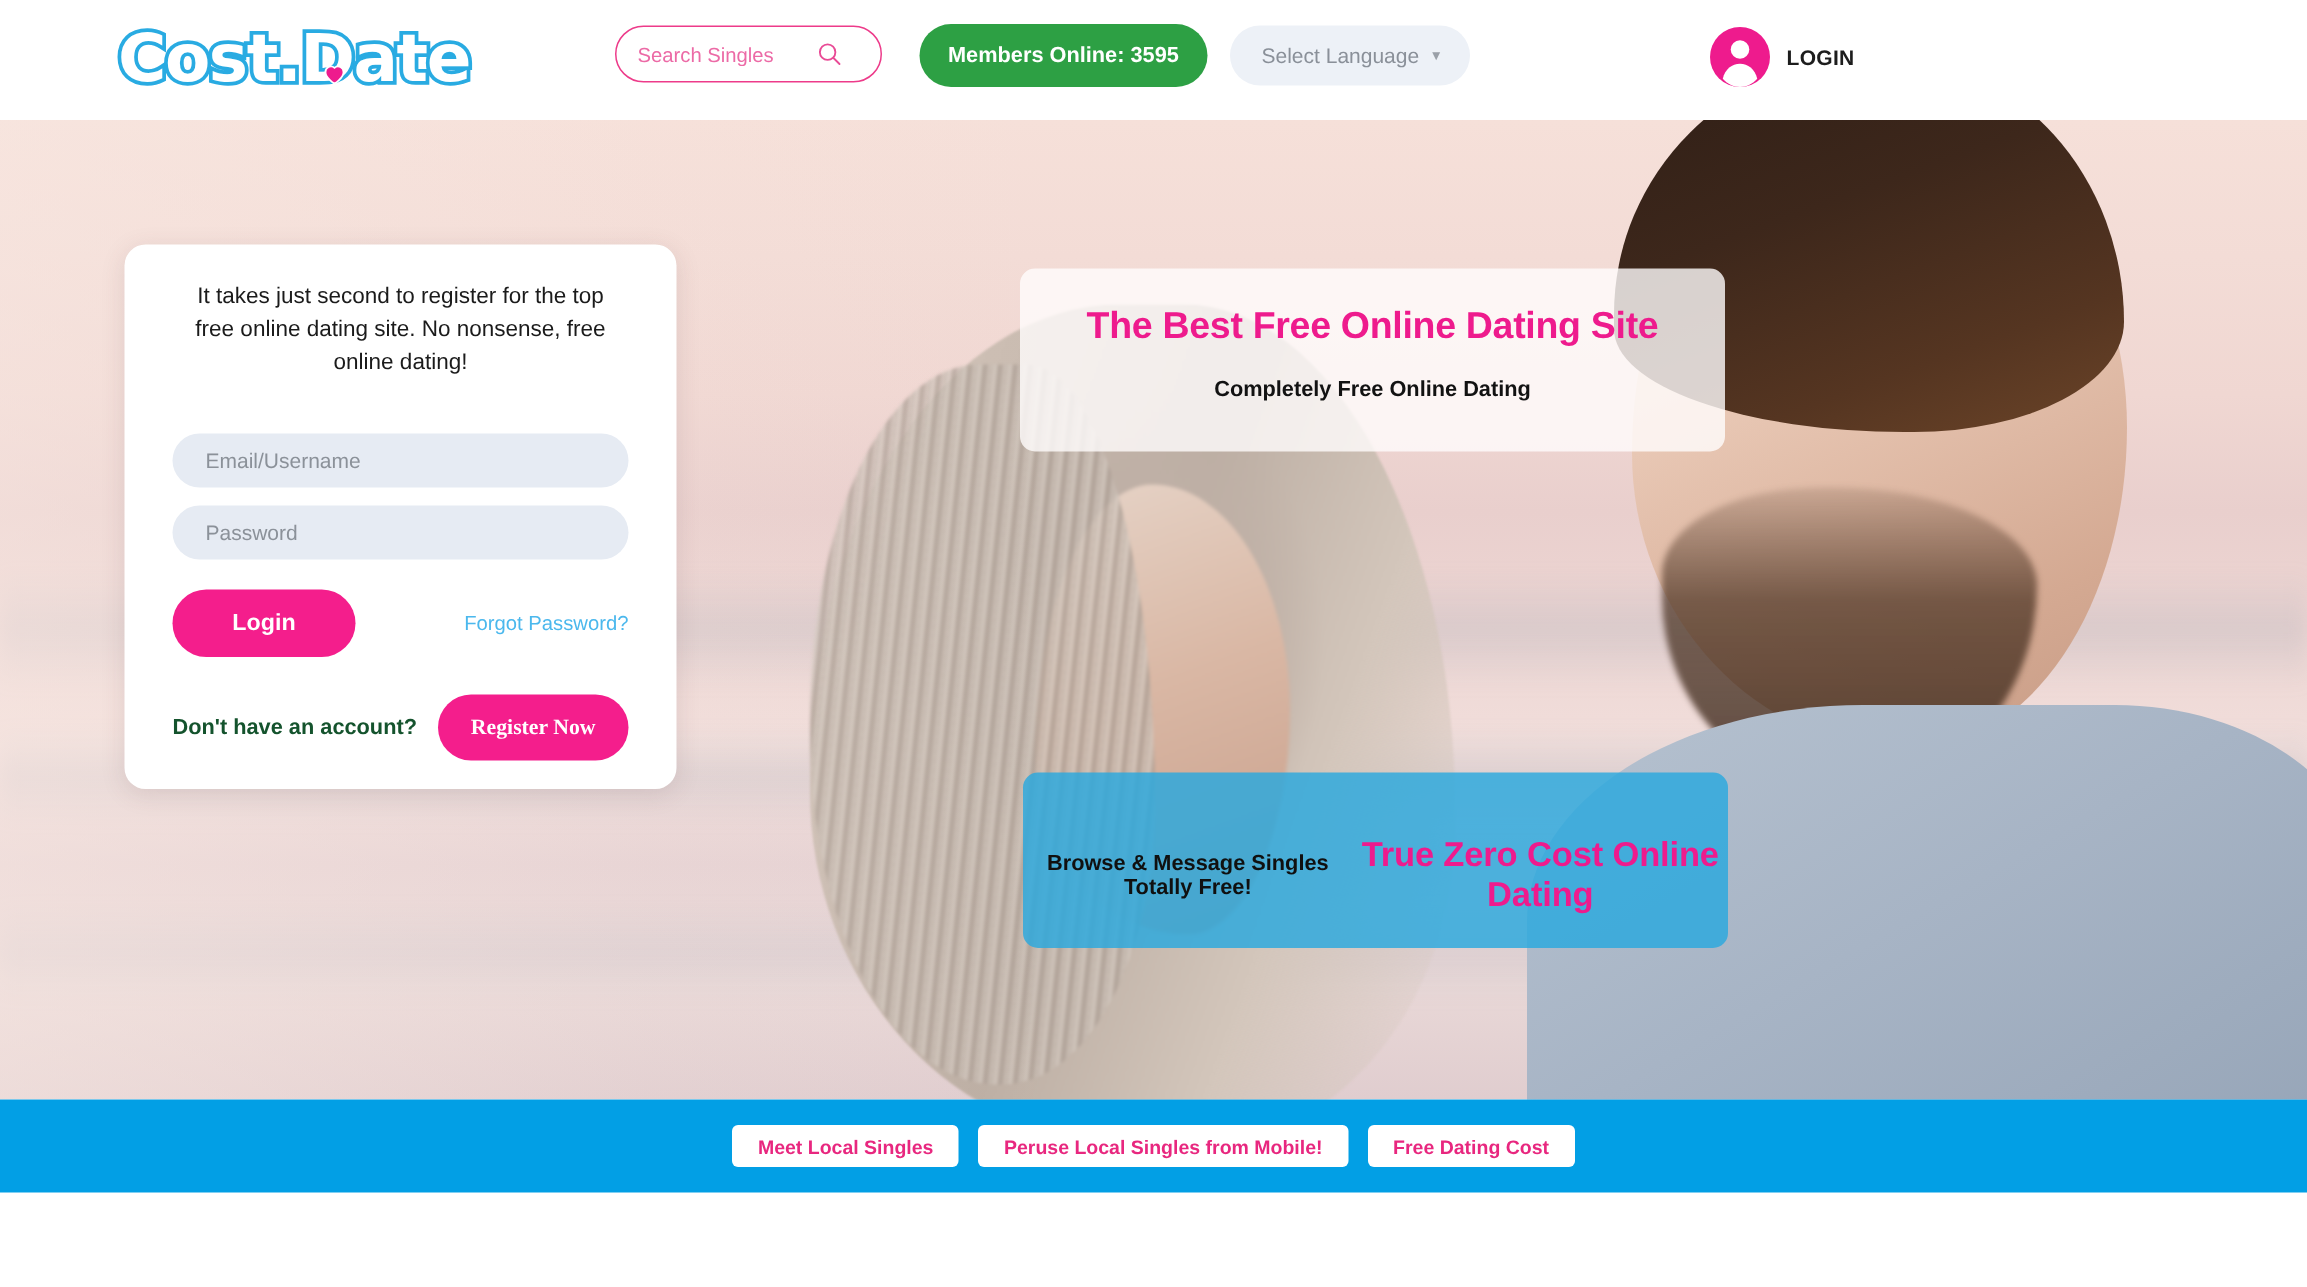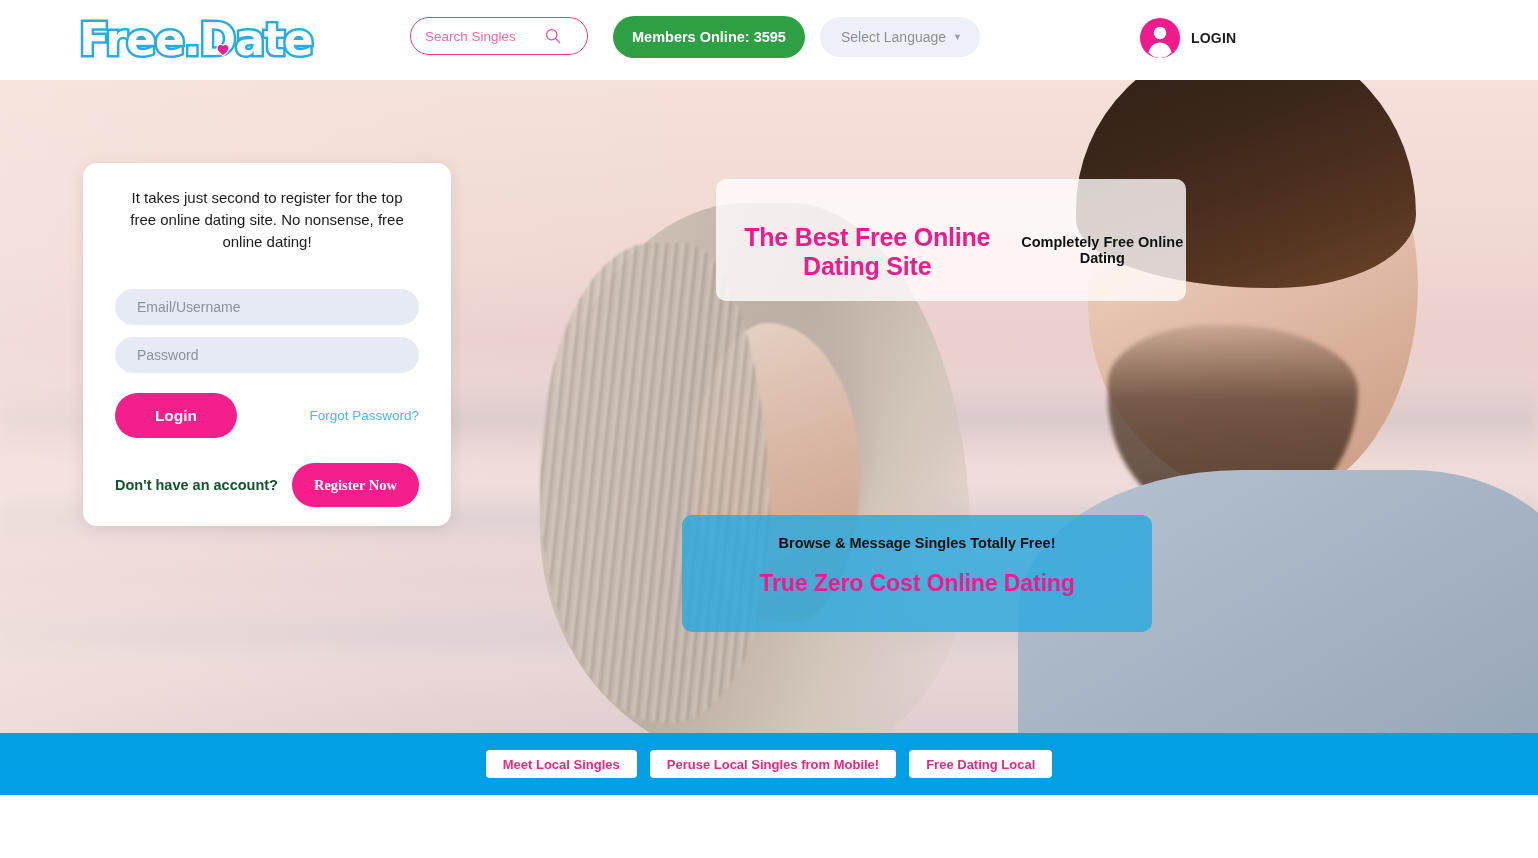--- a/index.html
+++ b/index.html
@@ -219,42 +219,42 @@
   .no-account { font-size: 14.5px; font-weight: bold; color: #14532d; }
   .btn-register {
     height: 44px; padding: 0 22px;
     background: #F41E8C; color: #fff; border: none; border-radius: 22px;
     font-size: 14.5px; font-weight: bold; cursor: pointer;
     font-family: Liberation Serif, serif; white-space: nowrap;
   }
 
   
   .panel-top {
-    position: absolute; left: 716px; top: 179px;
+    position: absolute; left: 680px; top: 179px;
     width: 470px; height: 122px;
     background: rgba(255,253,253,.80);
     border-radius: 10px;
-    display: flex; flex-direction: row; align-items: center;
+    display: flex; flex-direction: column; align-items: center;
     z-index: 15;
   }
   .panel-top-title {
     margin-top: 24px;
     font-size: 25px; font-weight: bold; color: #EE1B8D;
     letter-spacing: -.2px; text-align: center;
   }
   .panel-top-sub {
     margin-top: 20px;
     font-size: 14.5px; font-weight: bold; color: #121212; text-align: center;
   }
   .panel-bottom {
     position: absolute; left: 682px; top: 515px;
     width: 470px; height: 117px;
     background: rgba(41,168,222,.82);
     border-radius: 10px;
-    display: flex; flex-direction: column; align-items: center;
+    display: flex; flex-direction: row; align-items: center;
     z-index: 15;
   }
   .panel-bottom-sub {
     margin-top: 20px;
     font-size: 14.5px; font-weight: bold; color: #101010; text-align: center;
   }
   .panel-bottom-title {
     margin-top: 19px;
     font-size: 23px; font-weight: bold; color: #EE1B8D;
     letter-spacing: -.1px; text-align: center;
@@ -282,21 +282,21 @@
   }
 </style>
 </head>
 <body>
 
 <div class="page">
 
   <div class="header">
 
     <div class="logo">
-      <div class="logo-text">Free.Date</div>
+      <div class="logo-text">Cost.Date</div>
       <svg class="logo-heart" viewBox="0 0 24 24">
         <path d="M12 21s-8-5.1-8-10.2A4.8 4.8 0 0 1 12 7a4.8 4.8 0 0 1 8 3.8C20 15.9 12 21 12 21z" fill="#EE1B8D" stroke="#ffffff" stroke-width="1.6"></path>
       </svg>
     </div>
 
     <div class="search-wrap">
       <input class="search-input" type="text" placeholder="Search Singles" style="">
       <svg class="search-icon" viewBox="0 0 24 24" fill="none">
         <circle cx="10.5" cy="10.5" r="6.2" stroke="#E94B96" stroke-width="1.5"></circle>
         <line x1="15.2" y1="15.2" x2="20" y2="20" stroke="#E94B96" stroke-width="1.5" stroke-linecap="round"></line>
@@ -356,17 +356,17 @@
   </div>
 
   <div class="panel-bottom">
     <div class="panel-bottom-sub">Browse &amp; Message Singles Totally Free!</div>
     <div class="panel-bottom-title">True Zero Cost Online Dating</div>
   </div>
 
   <div class="blue-strip">
     <button class="strip-btn">Meet Local Singles</button>
     <button class="strip-btn">Peruse Local Singles from Mobile!</button>
-    <button class="strip-btn">Free Dating Local</button>
+    <button class="strip-btn">Free Dating Cost</button>
   </div>
 
   <div class="footer-blank"></div>
 </div>
 
 </body></html>

